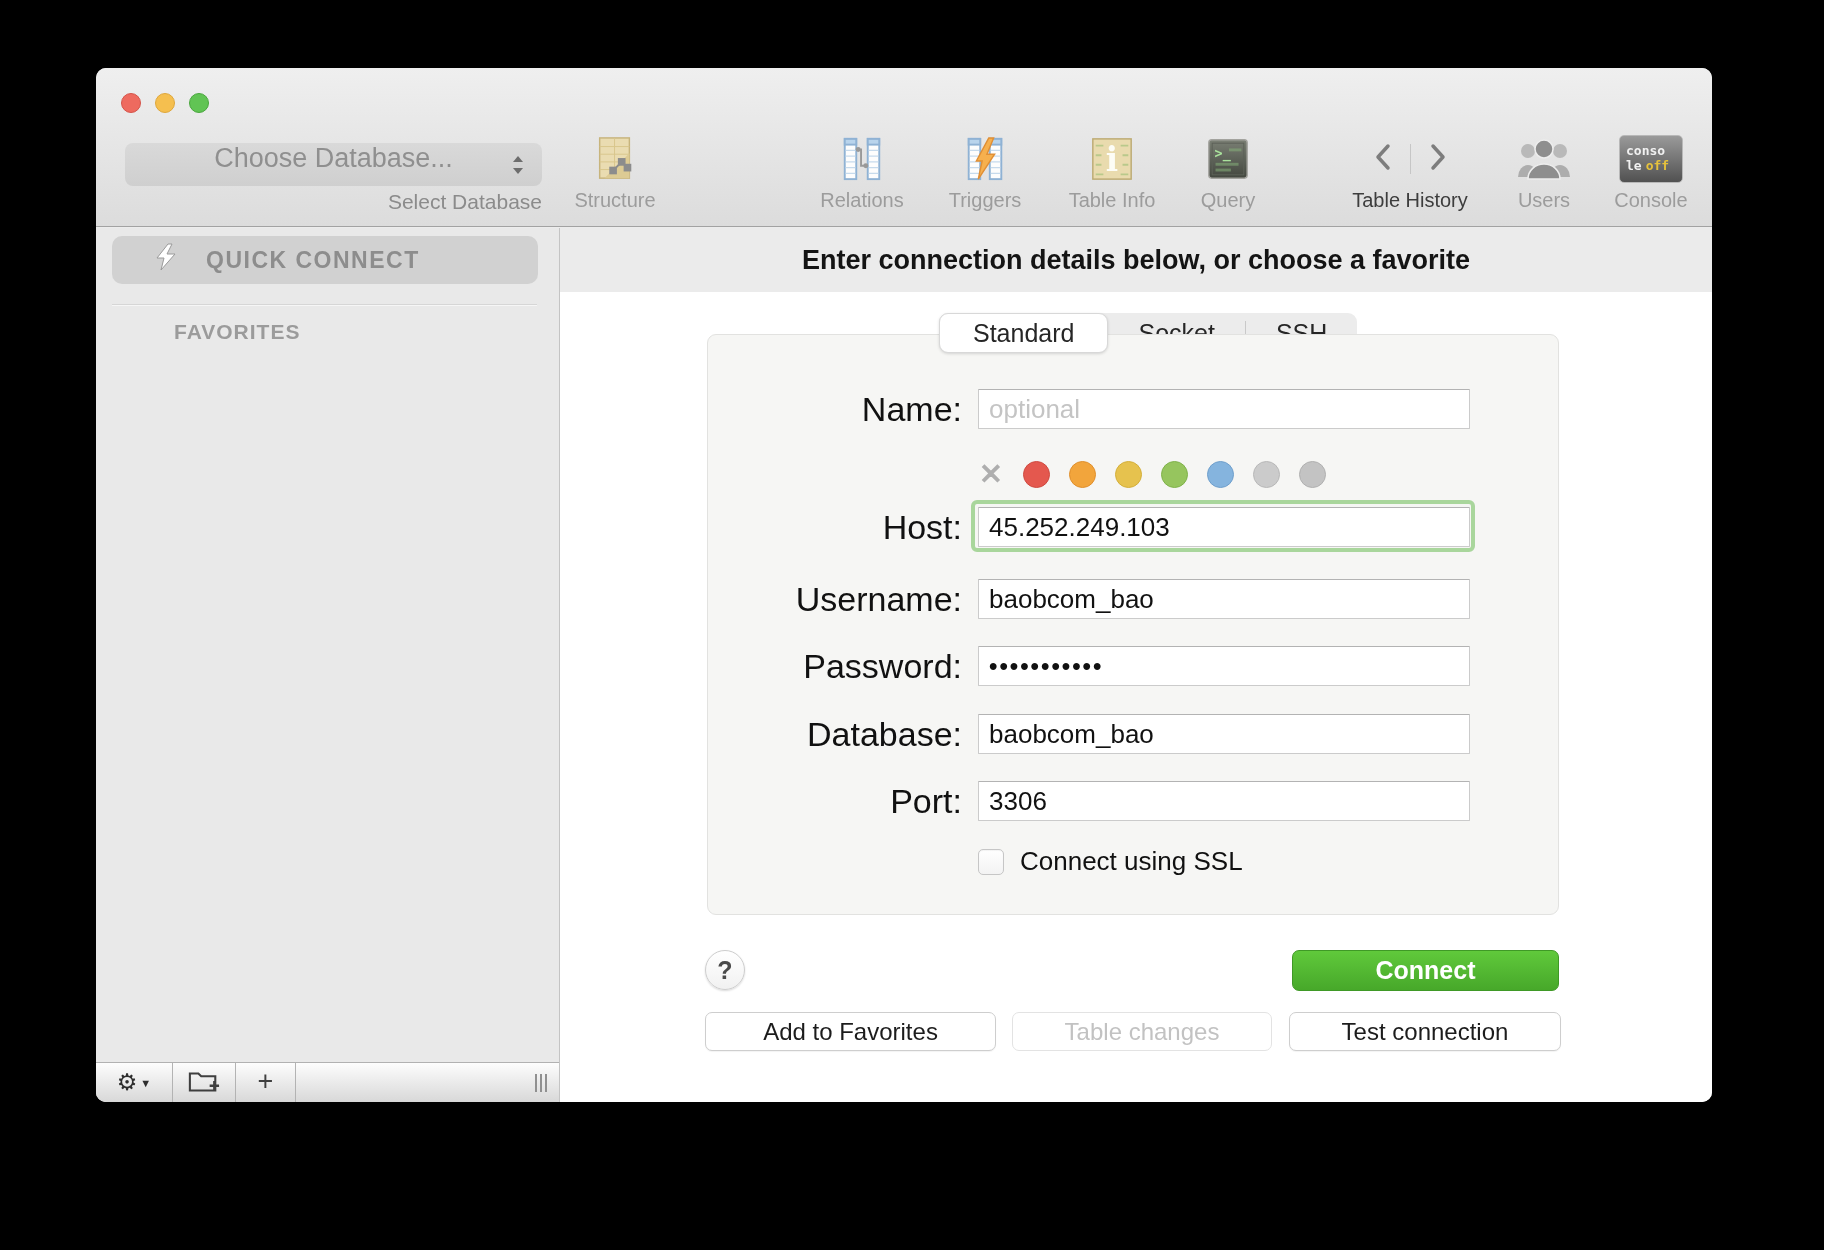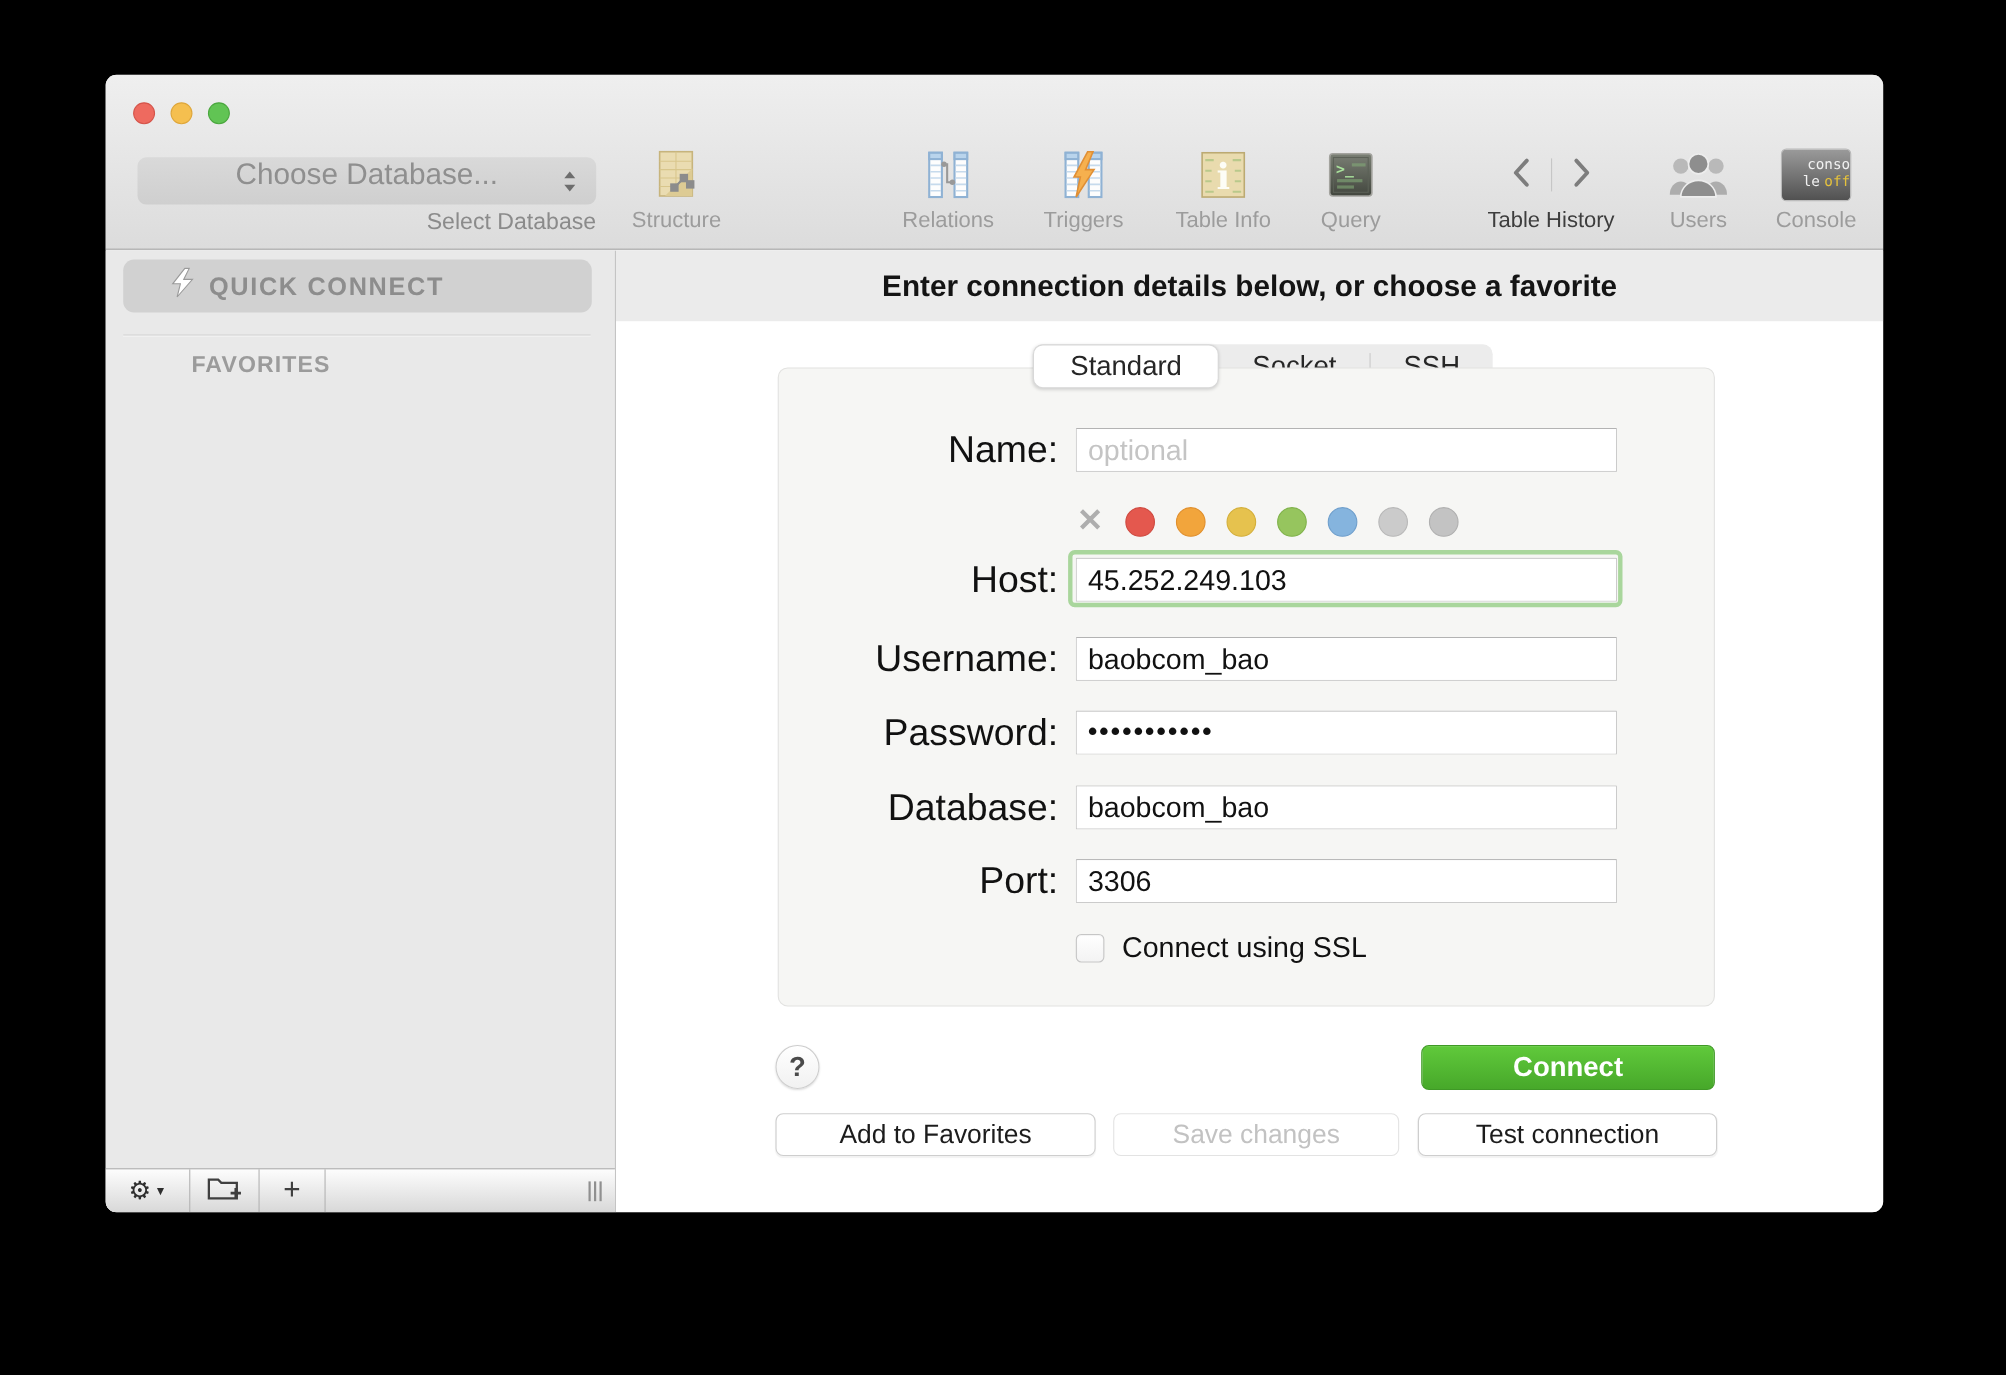--- a/index.html
+++ b/index.html
@@ -41,37 +41,37 @@
   .titem .tlabel { margin-top:3px; font-size:20px; color:#9c9c9c; white-space:nowrap; }
   .titem.dark .tlabel { color:#3d3d3d; }
   .titem.wide { width:160px; }
 
   .hist-arrows { display:flex; align-items:center; justify-content:center; gap:0; }
   .hist-div { width:1px; height:30px; background:#c6c6c6; margin:0 14px; }
 
   .console-box {
     width:64px; height:48px; border-radius:5px;
     background:linear-gradient(#9a9a9a,#515151); border:1px solid #b8b8b8;
-    display:flex; flex-direction:column; align-items:flex-end; justify-content:center;
+    display:flex; flex-direction:column; align-items:flex-start; justify-content:center;
     padding-left:6px; font-family:"DejaVu Sans Mono", monospace;
-    font-size:13px; font-weight:normal; color:#f1f1f1; line-height:1.12; text-align:left;
+    font-size:13px; font-weight:bold; color:#f1f1f1; line-height:1.12; text-align:left;
   }
   .console-box .off { color:#e6c23c; margin-left:4px; }
 
   
   .body { position:absolute; top:160px; left:0; right:0; bottom:0; display:flex; }
 
   .sidebar {
     position:relative; width:464px; background:#e9e9e9;
     border-right:1px solid #c4c4c4; flex:none;
   }
   .quick-connect {
     position:absolute; left:16px; top:8px; width:426px; height:48px;
     background:#d1d1d1; border-radius:10px;
-    display:flex; align-items:center; padding-left:42px; gap:12px;
+    display:flex; align-items:center; padding-left:42px; gap:28px;
     color:#8d8d8d; font-size:23px; font-weight:bold; letter-spacing:1.5px;
   }
   .sb-divider { position:absolute; left:16px; right:22px; top:76px; height:1px;
     background:#d6d6d6; box-shadow:0 1px 0 #f6f6f6; }
   .favorites-label {
     position:absolute; left:78px; top:92px;
     color:#9b9b9b; font-size:21px; font-weight:bold; letter-spacing:1px;
   }
   .sb-footer {
     position:absolute; left:0; right:0; bottom:0; height:40px;
@@ -458,17 +458,17 @@
         <div class="ssl-row" style="top:511px">
           <span class="checkbox"></span>
           <span class="ssl-text">Connect using SSL</span>
         </div>
       </div>
 
       <div class="help-btn">?</div>
       <div class="connect-btn">Connect</div>
 
       <div class="std-btn addfav">Add to Favorites</div>
-      <div class="std-btn save">Save changes</div>
+      <div class="std-btn save">Table changes</div>
       <div class="std-btn test">Test connection</div>
     </div>
   </div>
 </div>
 
 </body></html>

